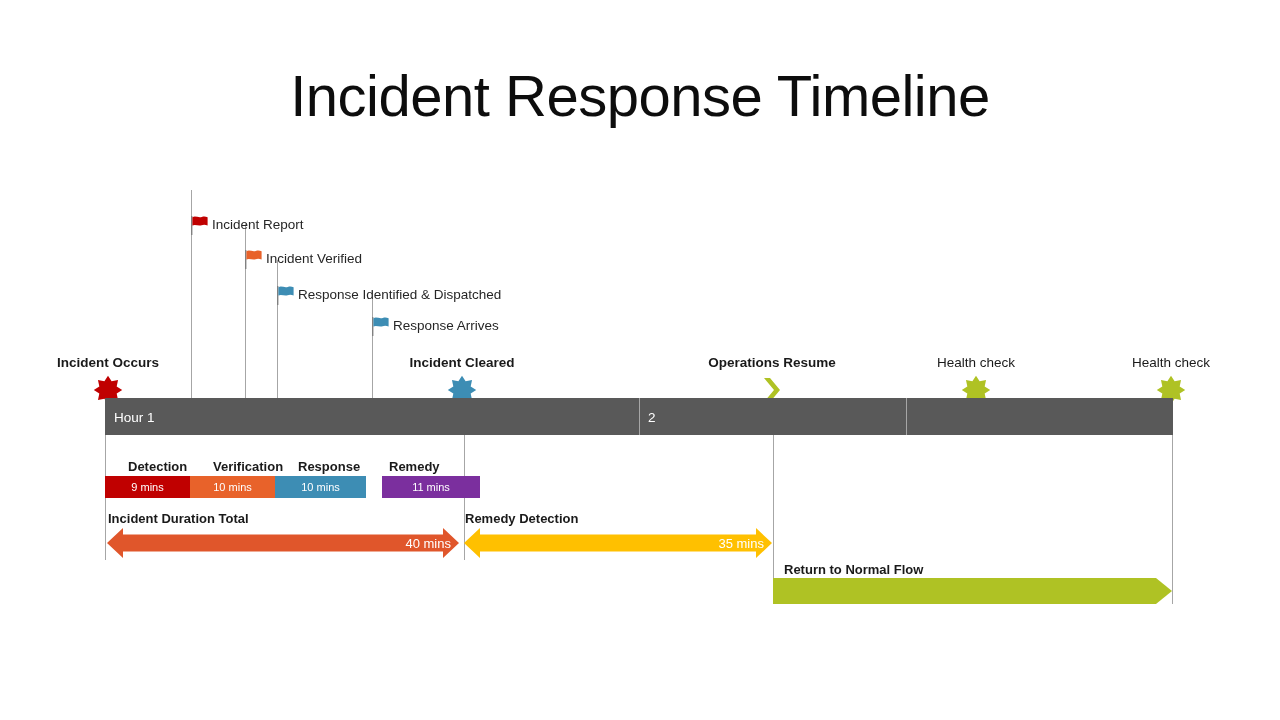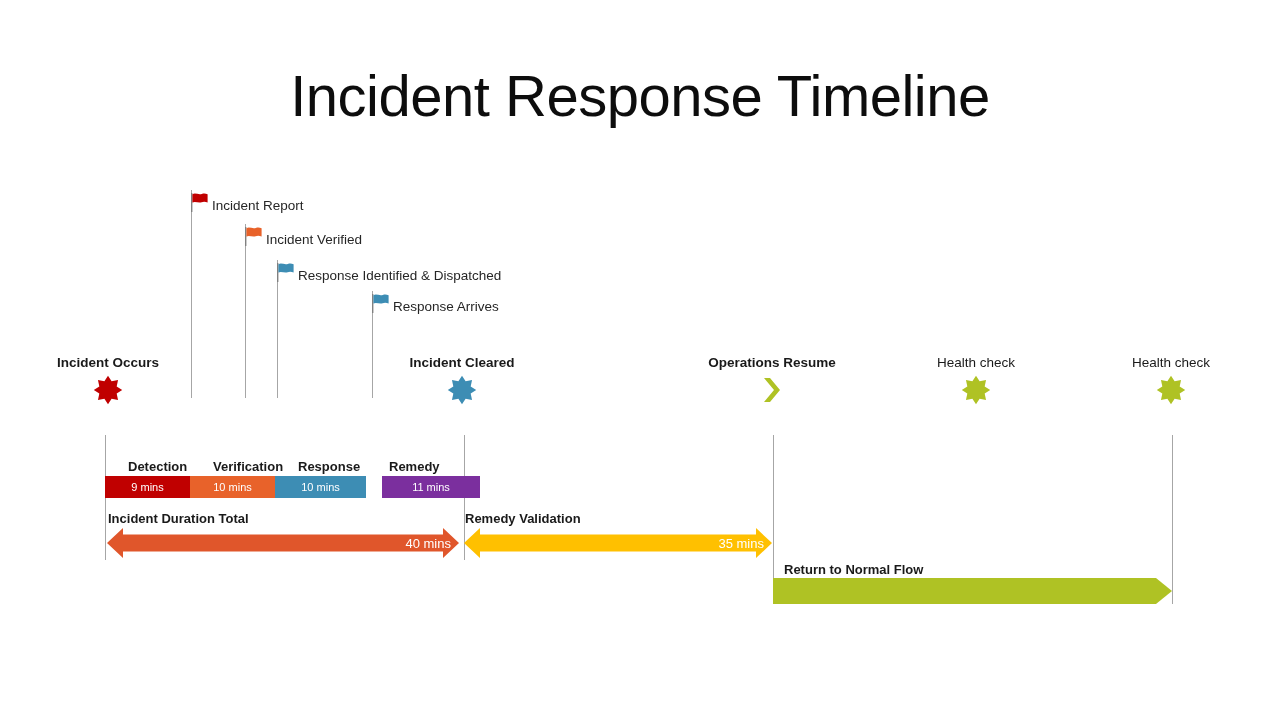--- a/index.html
+++ b/index.html
@@ -42,21 +42,22 @@
     width: 1px;
     background: #a6a6a6;
   }
 
   
   .flag-item {
     position: absolute;
     height: 22px;
     white-space: nowrap;
     display: flex;
-    align-items: flex-end;
+    align-items: center;
+    margin-top: 24px;
   }
   .flag-ico {
     width: 17px;
     height: 19px;
     flex: 0 0 auto;
     display: block;
   }
   .flag-label {
     font-size: 13.5px;
     color: #262626;
@@ -214,20 +215,26 @@
       <div class="ms-label" style="left: 976px; top: 356px;">Health check</div>
       <div class="ms-ico" style="left: 976px; top: 375px;"><svg viewBox="0 0 30 30" width="30" height="30">
           <polygon points="15.00,0.80 18.60,6.32 25.04,4.96 23.68,11.40 29.20,15.00 23.68,18.60 25.04,25.04 18.60,23.68 15.00,29.20 11.40,23.68 4.96,25.04 6.32,18.60 0.80,15.00 6.32,11.40 4.96,4.96 11.40,6.32" fill="#AFC224"></polygon>
         </svg></div>
       <div class="ms-label" style="left: 1171px; top: 356px;">Health check</div>
       <div class="ms-ico" style="left: 1171px; top: 375px;"><svg viewBox="0 0 30 30" width="30" height="30">
           <polygon points="15.00,0.80 18.60,6.32 25.04,4.96 23.68,11.40 29.20,15.00 23.68,18.60 25.04,25.04 18.60,23.68 15.00,29.20 11.40,23.68 4.96,25.04 6.32,18.60 0.80,15.00 6.32,11.40 4.96,4.96 11.40,6.32" fill="#AFC224"></polygon>
         </svg></div>
     </div>
 
+  <div id="tl-bar" style="left: 105px; top: 398px; width: 1068px; height: 37px; background: rgb(89, 89, 89);">
+      <div class="tl-div" style="left: 534px;"></div>
+      <div class="tl-div" style="left: 801px;"></div>
+      <div class="tl-tick" style="left: 9px;">Hour 1</div>
+      <div class="tl-tick" style="left: 543px;">2</div>
+    </div>
 
   <div id="phases">
       <div class="phase-name" style="left: 108px; top: 460px;">Detection</div>
       <div class="phase" style="left: 105px; top: 476px; width: 85px; background: rgb(192, 0, 0);">
         <span class="phase-txt">9 mins</span>
       </div>
       <div class="phase-name" style="left: 193px; top: 460px;">Verification</div>
       <div class="phase" style="left: 190px; top: 476px; width: 85px; background: rgb(232, 98, 42);">
         <span class="phase-txt">10 mins</span>
       </div>
@@ -241,21 +248,21 @@
       </div>
     </div>
   <div id="arrows">
       <div class="darr-name" style="left: 108px; top: 512px;">Incident Duration Total</div>
       <div class="darr" style="left: 107px; top: 528px; width: 352px; height: 30px;">
         <svg viewBox="0 0 352 30" preserveAspectRatio="none">
           <path d="M0,15 L16,0 L16,6.6 L336,6.6 L336,0 L352,15 L336,30 L336,23.400000000000002 L16,23.400000000000002 L16,30 Z" fill="#E0562B"></path>
         </svg>
         <span class="darr-txt">40 mins</span>
       </div>
-      <div class="darr-name" style="left: 465px; top: 512px;">Remedy Validation</div>
+      <div class="darr-name" style="left: 465px; top: 512px;">Remedy Detection</div>
       <div class="darr" style="left: 464px; top: 528px; width: 308px; height: 30px;">
         <svg viewBox="0 0 308 30" preserveAspectRatio="none">
           <path d="M0,15 L16,0 L16,6.6 L292,6.6 L292,0 L308,15 L292,30 L292,23.400000000000002 L16,23.400000000000002 L16,30 Z" fill="#FFC000"></path>
         </svg>
         <span class="darr-txt">35 mins</span>
       </div>
       <div class="darr-name" style="left: 774px; top: 563px; padding-left: 10px;">Return to Normal Flow</div>
       <div class="darr" style="left: 773px; top: 578px; width: 399px; height: 26px;">
         <svg viewBox="0 0 399 26" preserveAspectRatio="none">
           <path d="M0,0 L383,0 L399,13 L383,26 L0,26 Z" fill="#AFC224"></path>

